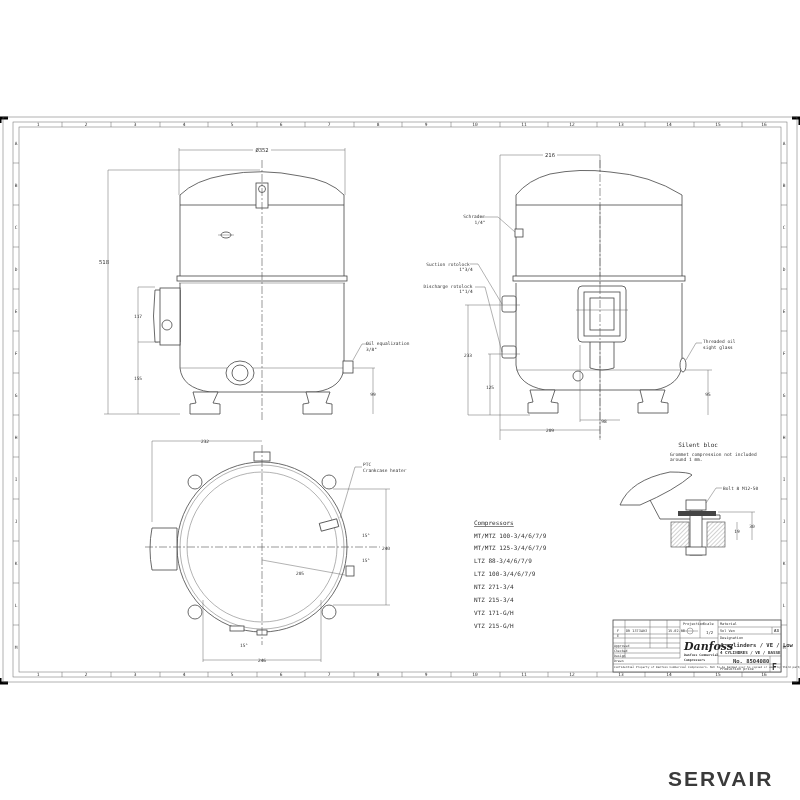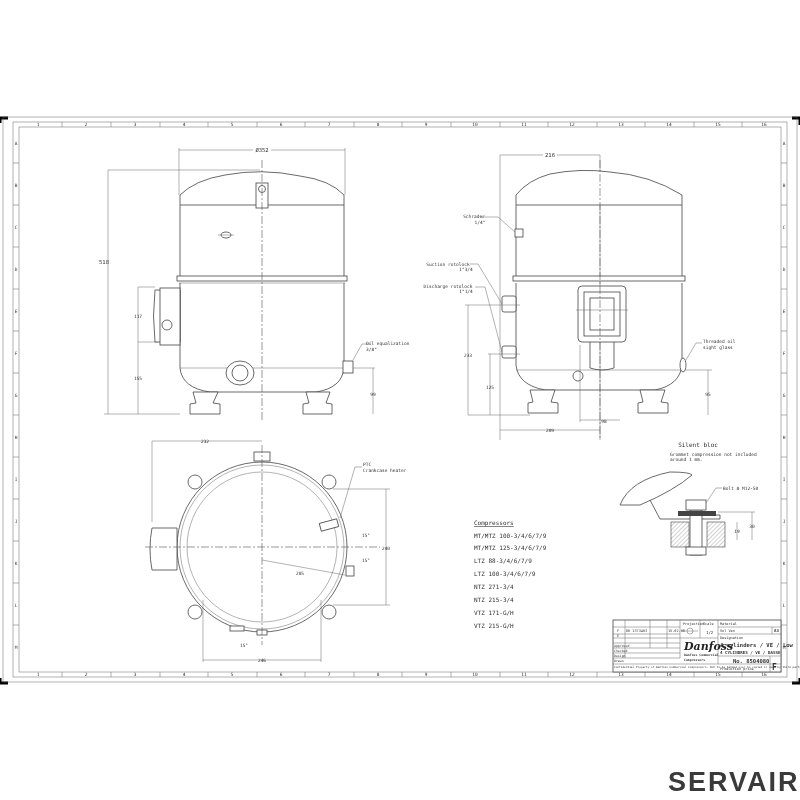--- a/index.html
+++ b/index.html
@@ -6,21 +6,21 @@
   body{width:800px;height:800px;position:relative;overflow:hidden;font-family:"DejaVu Sans Mono",monospace;}
   svg{position:absolute;left:0;top:0;}
   .t{font-family:"DejaVu Sans Mono",monospace;fill:#333;}
   .tiny{font-size:4.5px;}
   .sm{font-size:5.5px;}
   .md{font-size:6px;}
   .ln{stroke:#444;stroke-width:0.8;fill:none;}
   .thin{stroke:#666;stroke-width:0.5;fill:none;}
   .dash{stroke:#555;stroke-width:0.6;fill:none;stroke-dasharray:8 2 2 2;}
   .fill{fill:#fff;stroke:#444;stroke-width:0.8;}
-  .logo{position:absolute;left:668px;top:767px;font-family:"Liberation Sans",sans-serif;font-weight:bold;font-size:27px;letter-spacing:2px;color:#3a3a3a;}
+  .logo{position:absolute;left:668px;top:767px;font-family:"Liberation Sans",sans-serif;font-weight:bold;font-size:21px;letter-spacing:2px;color:#3a3a3a;}
 </style>
 </head>
 <body>
 
 <svg width="800" height="800" viewBox="0 0 800 800">
 
   <path d="M0 118 L0 123 M0 118 L8 118" stroke="#000" stroke-width="3"></path>
   <path d="M0 678 L0 683 M0 683 L8 683" stroke="#000" stroke-width="3"></path>
   <path d="M800 118 L800 125 M792 118 L800 118" stroke="#000" stroke-width="3"></path>
   <path d="M800 678 L800 683 M792 683 L800 683" stroke="#000" stroke-width="3"></path>

